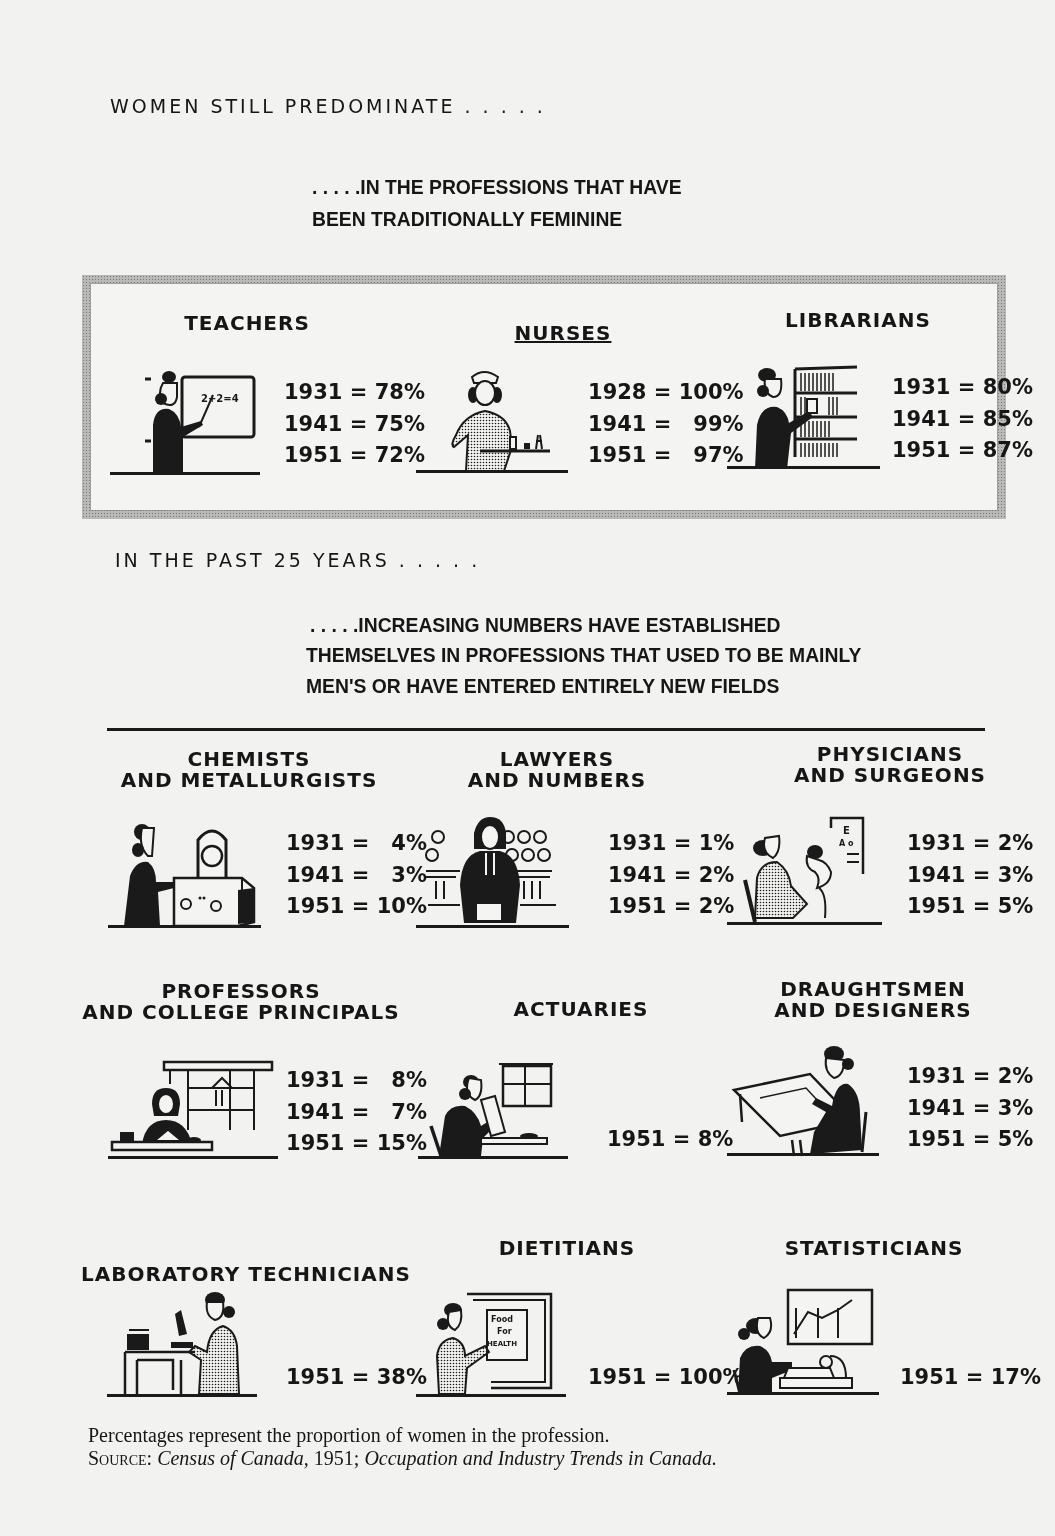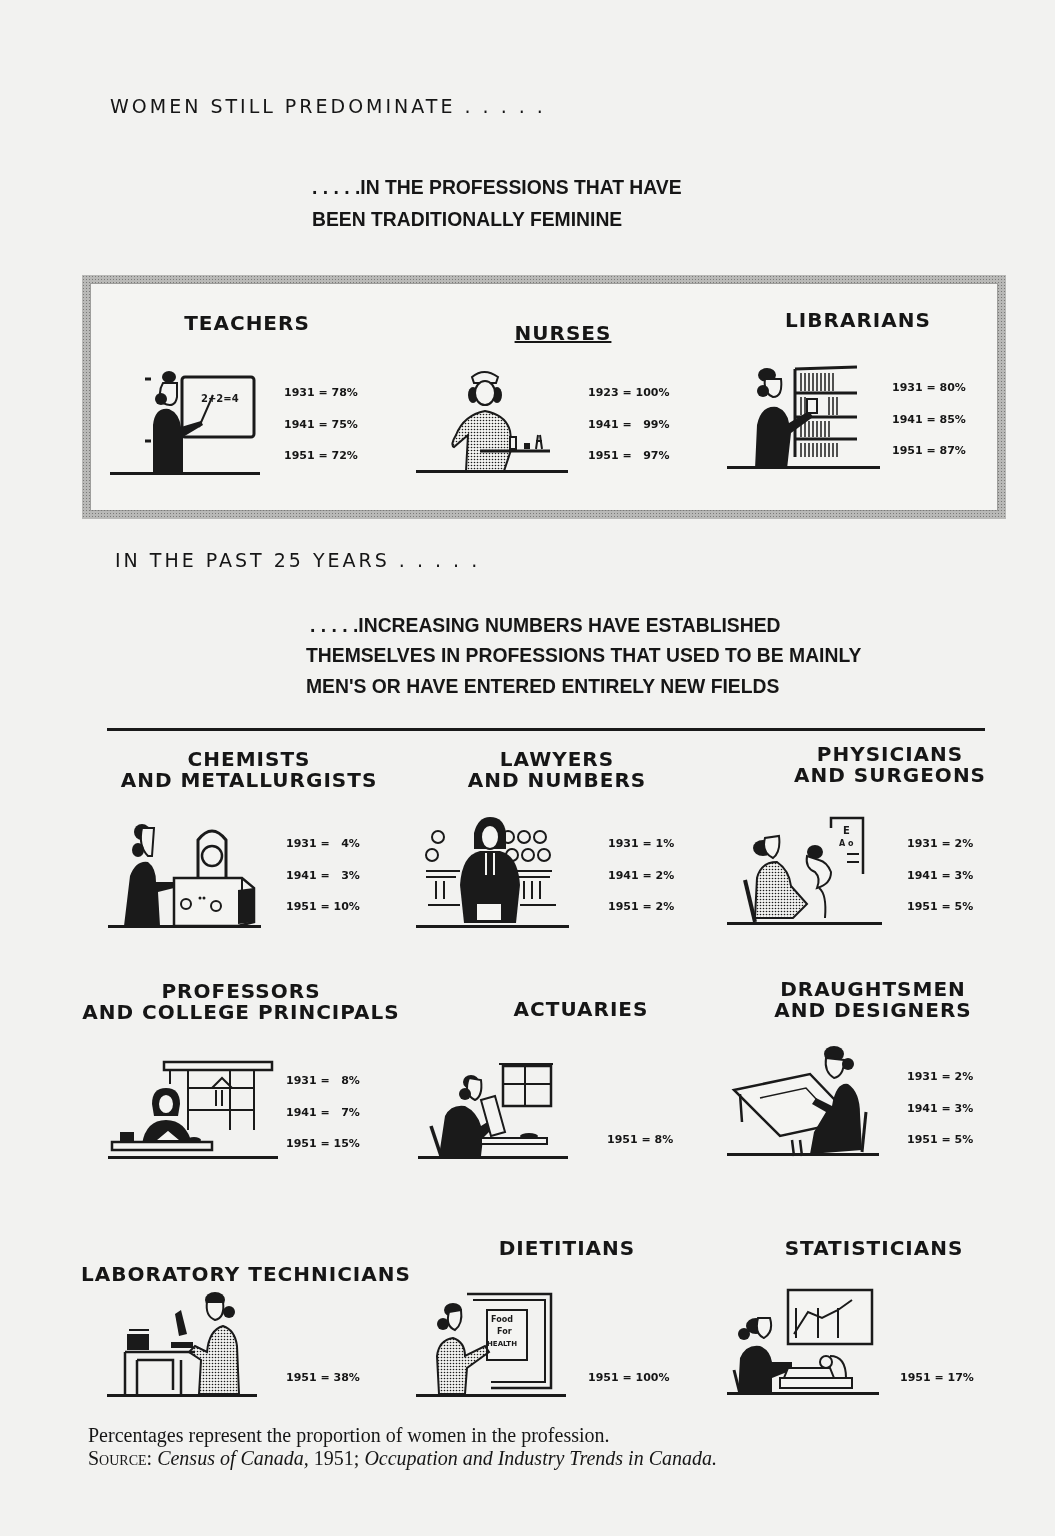--- a/index.html
+++ b/index.html
@@ -54,21 +54,21 @@
     line-height: 21px;
     letter-spacing: 1px;
     text-align: center;
     white-space: nowrap;
     transform: translateX(-50%);
   }
   .stats {
     position: absolute;
     font-family: "DejaVu Sans", sans-serif;
     font-weight: bold;
-    font-size: 11px;
+    font-size: 21px;
     line-height: 31.5px;
     white-space: pre;
     text-align: right;
   }
   .ground {
     position: absolute; height: 3px; background: #1a1a1a;
   }
   .figure { position: absolute; }
   .rule {
     left: 107px; top: 728px; width: 878px; height: 3px; background: #1a1a1a;
@@ -117,21 +117,21 @@
   <ellipse cx="33" cy="30" rx="5" ry="8" fill="#1a1a1a"></ellipse>
   <ellipse cx="57" cy="30" rx="5" ry="8" fill="#1a1a1a"></ellipse>
   <ellipse cx="45" cy="28" rx="10" ry="12" fill="#f4f4f2" stroke="#1a1a1a" stroke-width="2"></ellipse>
   <path d="M26 106 L28 70 L14 82 Q10 80 16 70 Q24 50 45 46 Q66 50 70 66 L72 82 L64 106 Z" fill="url(#dots)" stroke="#1a1a1a" stroke-width="2"></path>
   <line x1="40" y1="86" x2="110" y2="86" stroke="#1a1a1a" stroke-width="3"></line>
   <rect x="70" y="72" width="6" height="12" fill="#f4f4f2" stroke="#1a1a1a" stroke-width="2"></rect>
   <rect x="84" y="78" width="6" height="6" fill="#1a1a1a"></rect>
   <path d="M96 84 L98 70 M102 84 L100 70 M96 76 L102 76" stroke="#1a1a1a" stroke-width="2"></path>
 </svg>
 <div class="ground" style="left:416px; top:470px; width:152px;"></div>
-<div class="stats" style="left:588px; top:377px;"><div>1923 = 100%</div><div>1941 =   99%</div><div>1951 =   97%</div></div>
+<div class="stats" style="left:588px; top:377px;"><div>1928 = 100%</div><div>1941 =   99%</div><div>1951 =   97%</div></div>
 
 <div class="prof-title" style="left:858px; top:310px;">LIBRARIANS</div>
 <svg class="figure" style="left:745px; top:365px;" width="120" height="110">
   <line x1="50" y1="4" x2="112" y2="2" stroke="#1a1a1a" stroke-width="3"></line>
   <line x1="50" y1="4" x2="50" y2="92" stroke="#1a1a1a" stroke-width="3"></line>
   <line x1="50" y1="28" x2="112" y2="28" stroke="#1a1a1a" stroke-width="3"></line>
   <line x1="50" y1="52" x2="112" y2="52" stroke="#1a1a1a" stroke-width="3"></line>
   <line x1="50" y1="74" x2="112" y2="74" stroke="#1a1a1a" stroke-width="3"></line>
   <g stroke="#1a1a1a" stroke-width="1.5">
     <path d="M56 8 V26 M60 8 V26 M64 8 V26 M68 8 V26 M72 8 V26 M76 8 V26 M80 8 V26 M84 8 V26 M88 8 V26"></path>

